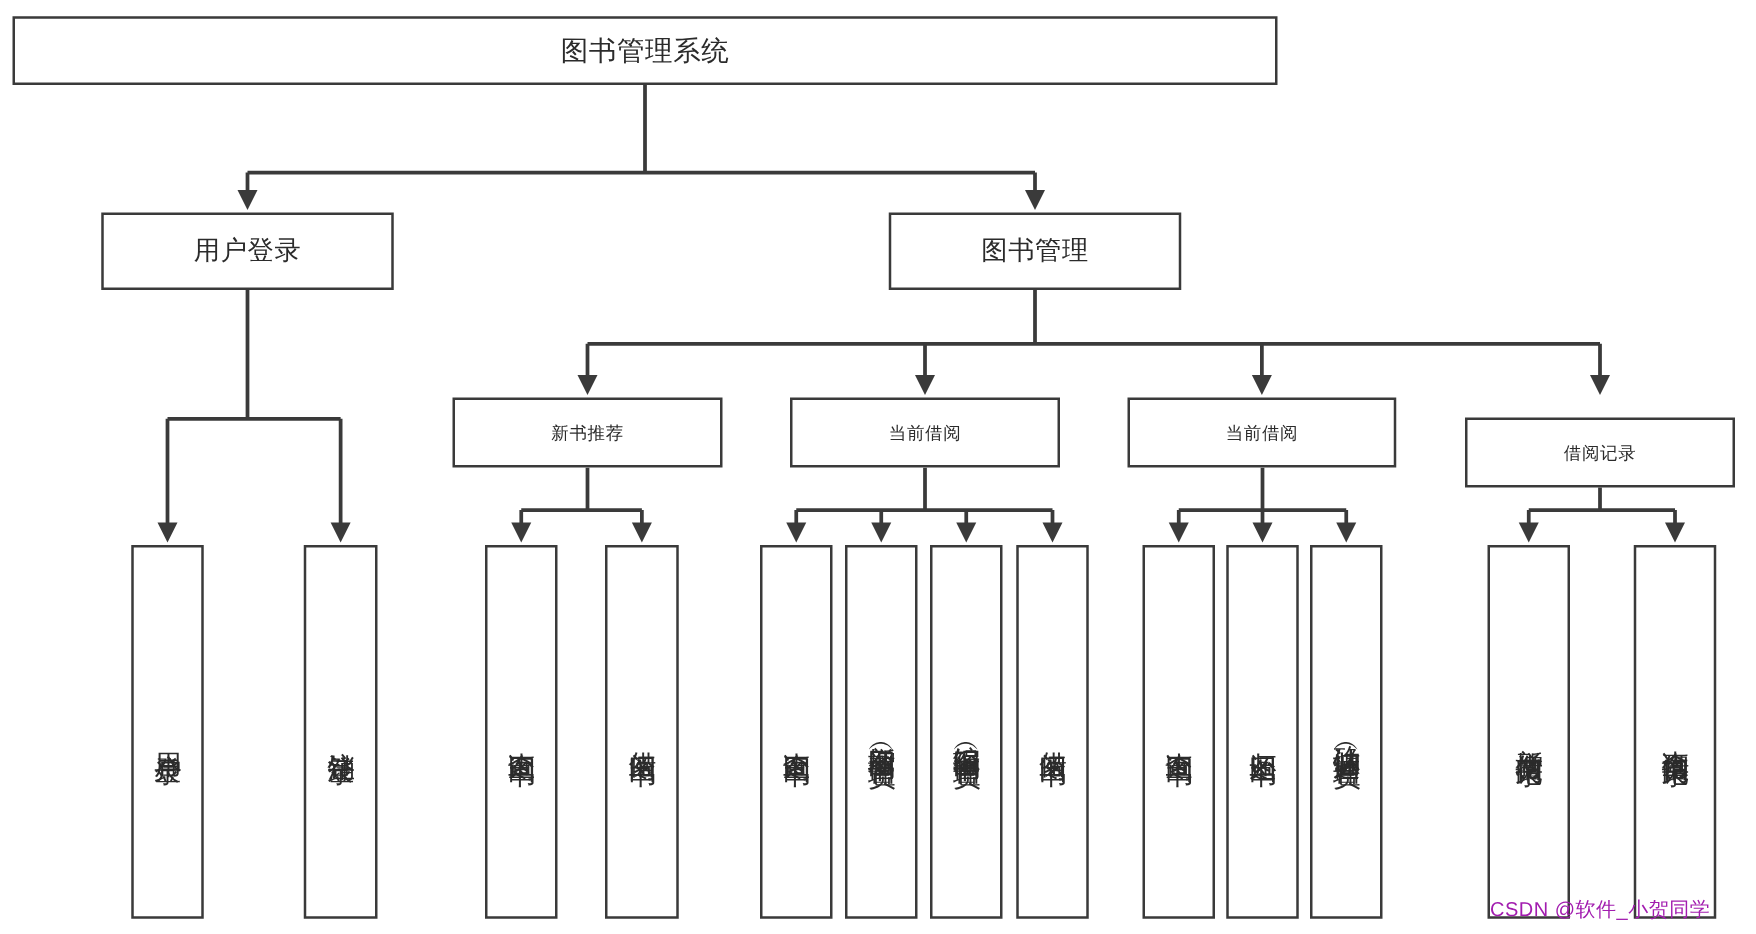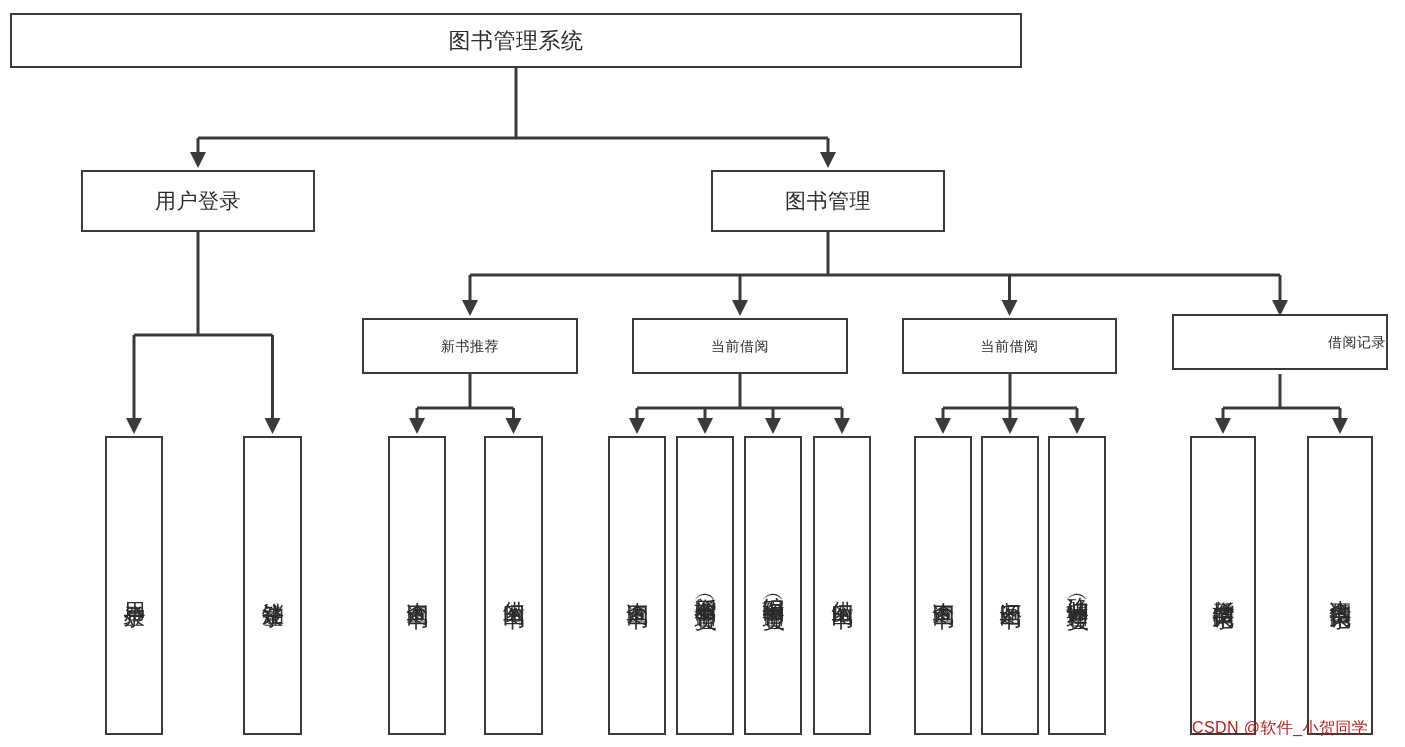--- a/index.html
+++ b/index.html
@@ -63,21 +63,21 @@
     writing-mode: vertical-rl;
     text-orientation: upright;
     font-size: 22px;
     line-height: 1.22;
     letter-spacing: 2px;
     white-space: normal;
     max-height: 100%;
   }
   .watermark {
     position: absolute;
-    color: #b91c1c;
+    color: #a21caf;
     font-size: 16px;
     font-family: "Liberation Sans", "DejaVu Sans", sans-serif;
     white-space: nowrap;
     pointer-events: none;
     letter-spacing: 0.4px;
   }
 </style>
 </head>
 <body>
 
@@ -157,21 +157,21 @@
       </div>
       <div class="node-box level-2" style="left: 362px; top: 318px; width: 216px; height: 56px;">
         <span class="node-label">新书推荐</span>
       </div>
       <div class="node-box level-2" style="left: 632px; top: 318px; width: 216px; height: 56px;">
         <span class="node-label">当前借阅</span>
       </div>
       <div class="node-box level-2" style="left: 902px; top: 318px; width: 215px; height: 56px;">
         <span class="node-label">当前借阅</span>
       </div>
-      <div class="node-box level-2" style="left: 1172px; top: 314px; width: 216px; height: 56px; justify-content: flex-end;">
+      <div class="node-box level-2" style="left: 1172px; top: 334px; width: 216px; height: 56px;">
         <span class="node-label">借阅记录</span>
       </div>
       <div class="node-box level-3" style="left: 105px; top: 436px; width: 58px; height: 299px;">
         <span class="node-label">用户登录</span>
       </div>
       <div class="node-box level-3" style="left: 243px; top: 436px; width: 59px; height: 299px;">
         <span class="node-label">注销登录</span>
       </div>
       <div class="node-box level-3" style="left: 388px; top: 436px; width: 58px; height: 299px;">
         <span class="node-label">查询图书</span>

